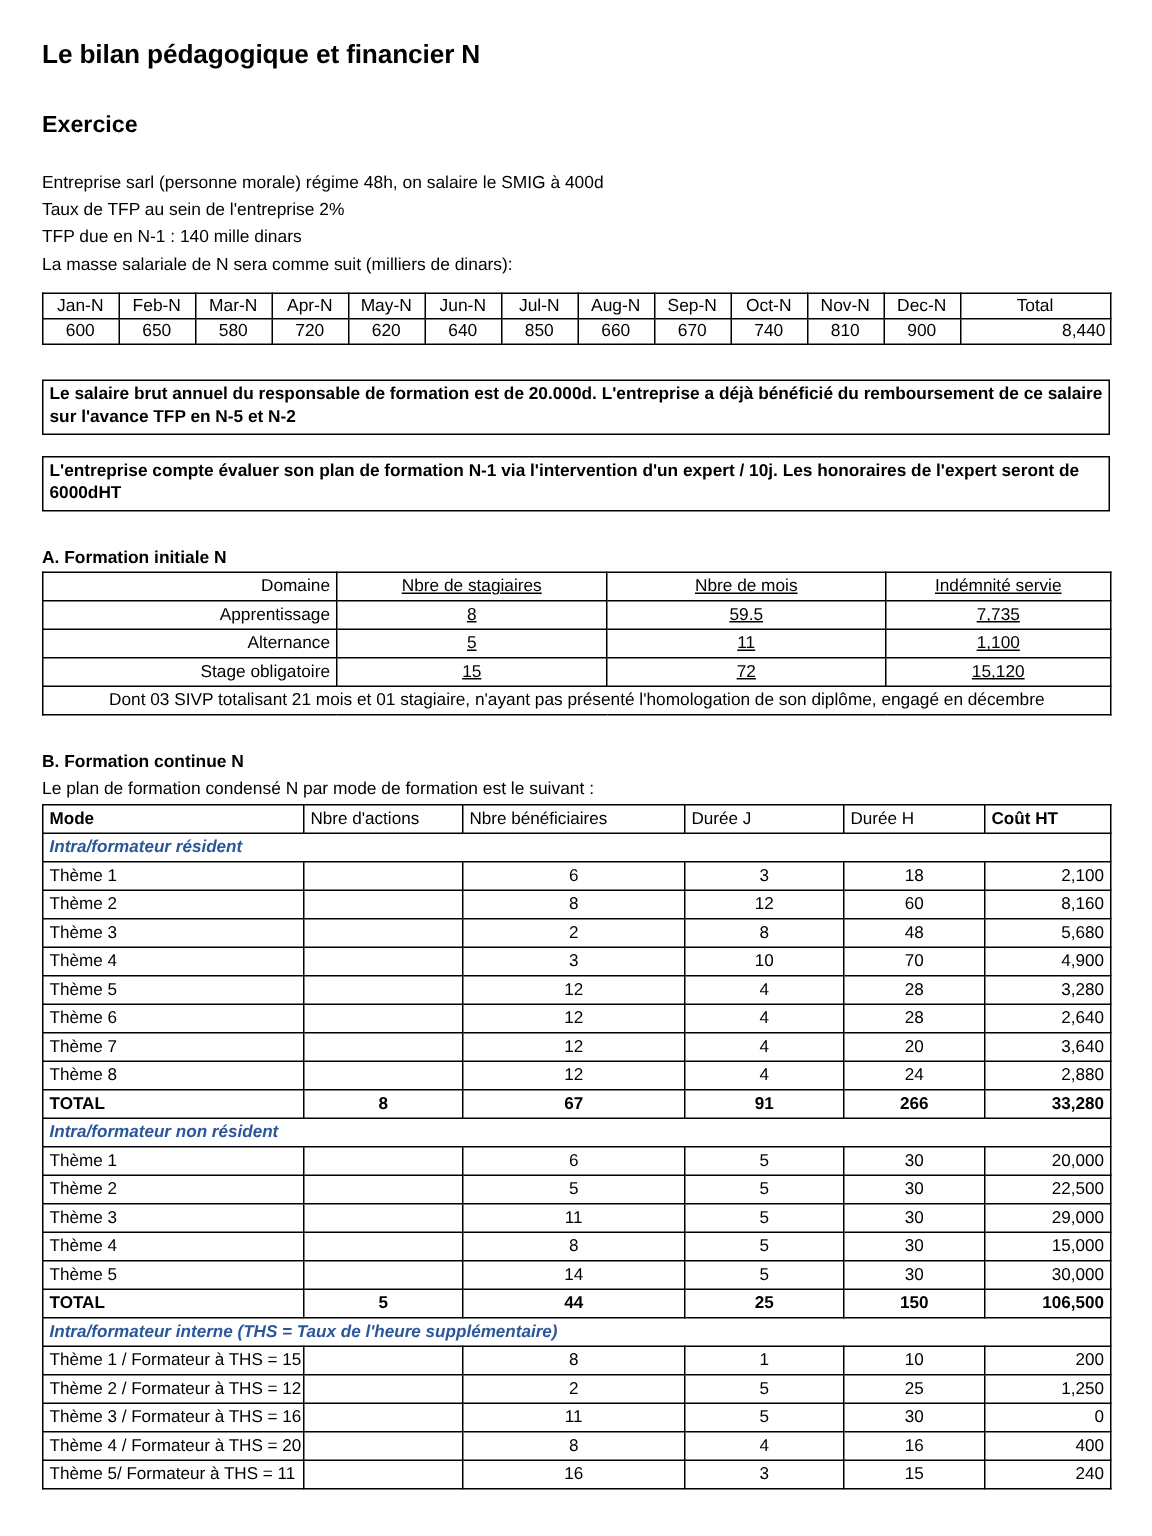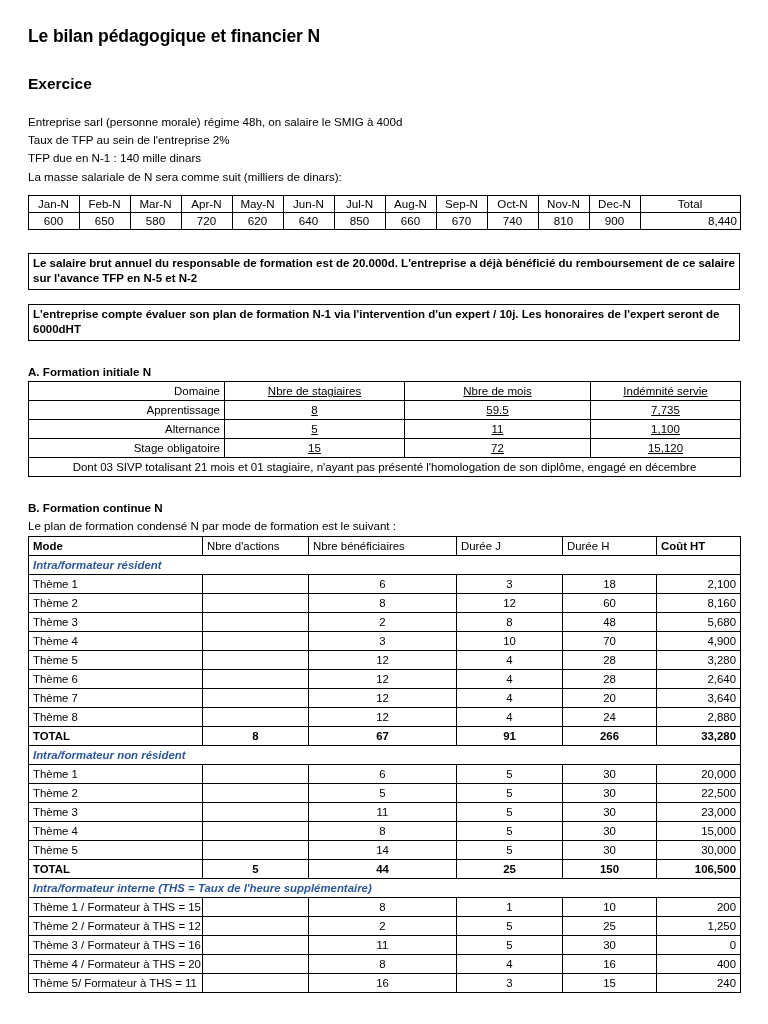--- a/index.html
+++ b/index.html
@@ -363,21 +363,21 @@
             <td class="c">5</td>
             <td class="c">30</td>
             <td class="r">22,500</td>
           </tr>
           <tr>
             <td>Thème 3</td>
             <td class="c"></td>
             <td class="c">11</td>
             <td class="c">5</td>
             <td class="c">30</td>
-            <td class="r">23,000</td>
+            <td class="r">29,000</td>
           </tr>
           <tr>
             <td>Thème 4</td>
             <td class="c"></td>
             <td class="c">8</td>
             <td class="c">5</td>
             <td class="c">30</td>
             <td class="r">15,000</td>
           </tr>
           <tr>

